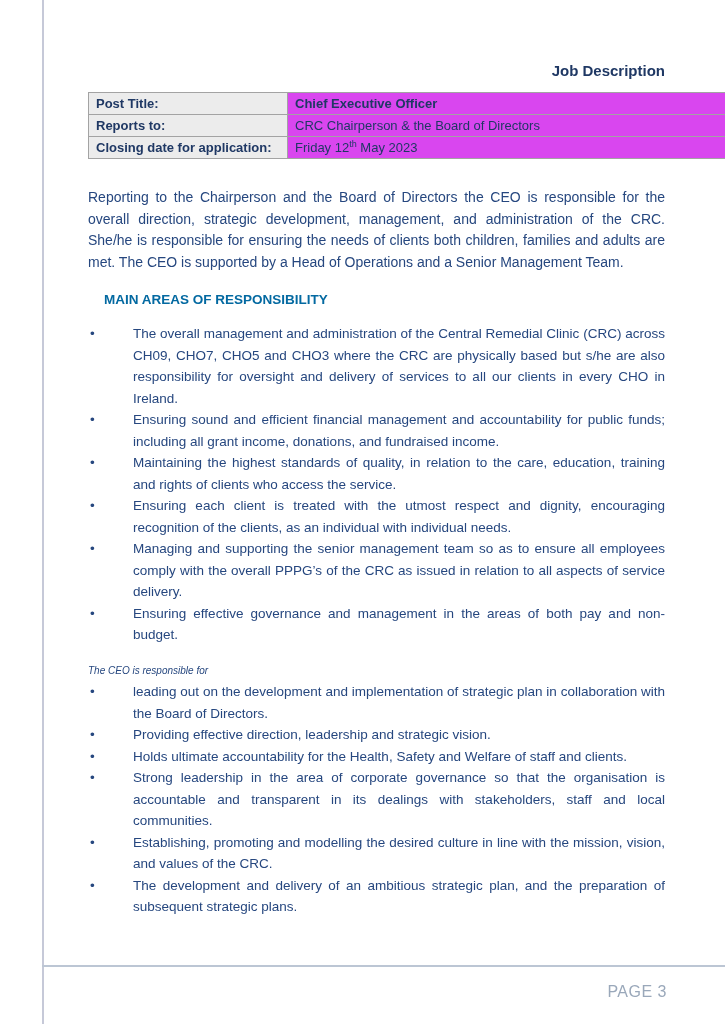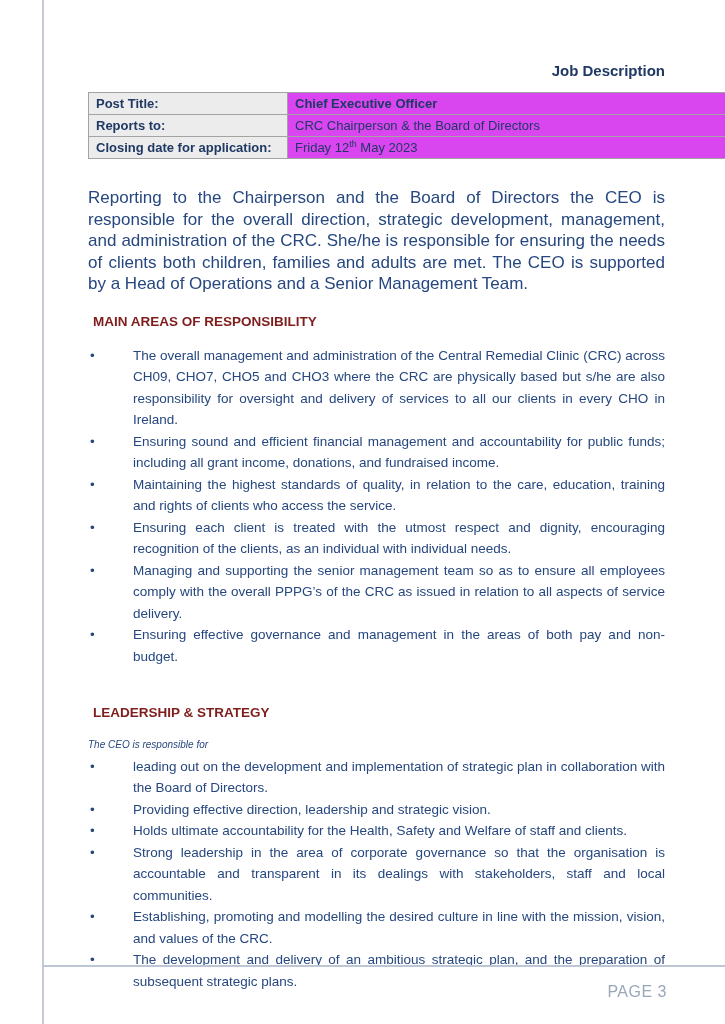--- a/index.html
+++ b/index.html
@@ -37,26 +37,26 @@
     vertical-align:middle;
     overflow:hidden;
     white-space:nowrap;
   }
   td.lbl { background:#ececec; font-weight:bold; width:184px; }
   td.val { background:#d946ef; }
   .val-bold { font-weight:bold; }
   sup.ord { font-size:9px; line-height:0; }
   .intro {
     margin:28px 0 0 0;
-    font-size:17px; line-height:21.5px;
+    font-size:14px; line-height:21.5px;
     text-align:justify;
   }
   .sec-heading {
-    font-size:13.5px; font-weight:bold; color:#7f1d1d;
-    margin:5px;
+    font-size:13.5px; font-weight:bold; color:#0369a1;
+    margin:16px;
   }
   .sec-heading.first { margin-top:19px; }
   .sec-heading.second { margin-top:38px; }
   .lead-in {
     margin:14px 0 0 0;
     font-style:italic;
     font-size:10px; line-height:21.5px;
   }
   .bullets { margin-top:16px; }
   .bullets.tight { margin-top:0; }
@@ -123,21 +123,20 @@
     <div class="bullet-row">
       <span class="bullet-glyph">•</span>
       <span class="bullet-text">Managing and supporting the senior management team so as to ensure all employees comply with the overall PPPG’s of the CRC as issued in relation to all aspects of service delivery.</span>
     </div>
     <div class="bullet-row">
       <span class="bullet-glyph">•</span>
       <span class="bullet-text">Ensuring effective governance and management in the areas of both pay and non-budget.</span>
     </div>
   </div>
 
-  <h2 class="sec-heading second">LEADERSHIP &amp; STRATEGY</h2>
 
   <p class="lead-in">The CEO is responsible for</p>
 
   <div class="bullets tight">
     <div class="bullet-row">
       <span class="bullet-glyph">•</span>
       <span class="bullet-text">leading out on the development and implementation of strategic plan in collaboration with the Board of Directors.</span>
     </div>
     <div class="bullet-row">
       <span class="bullet-glyph">•</span>

